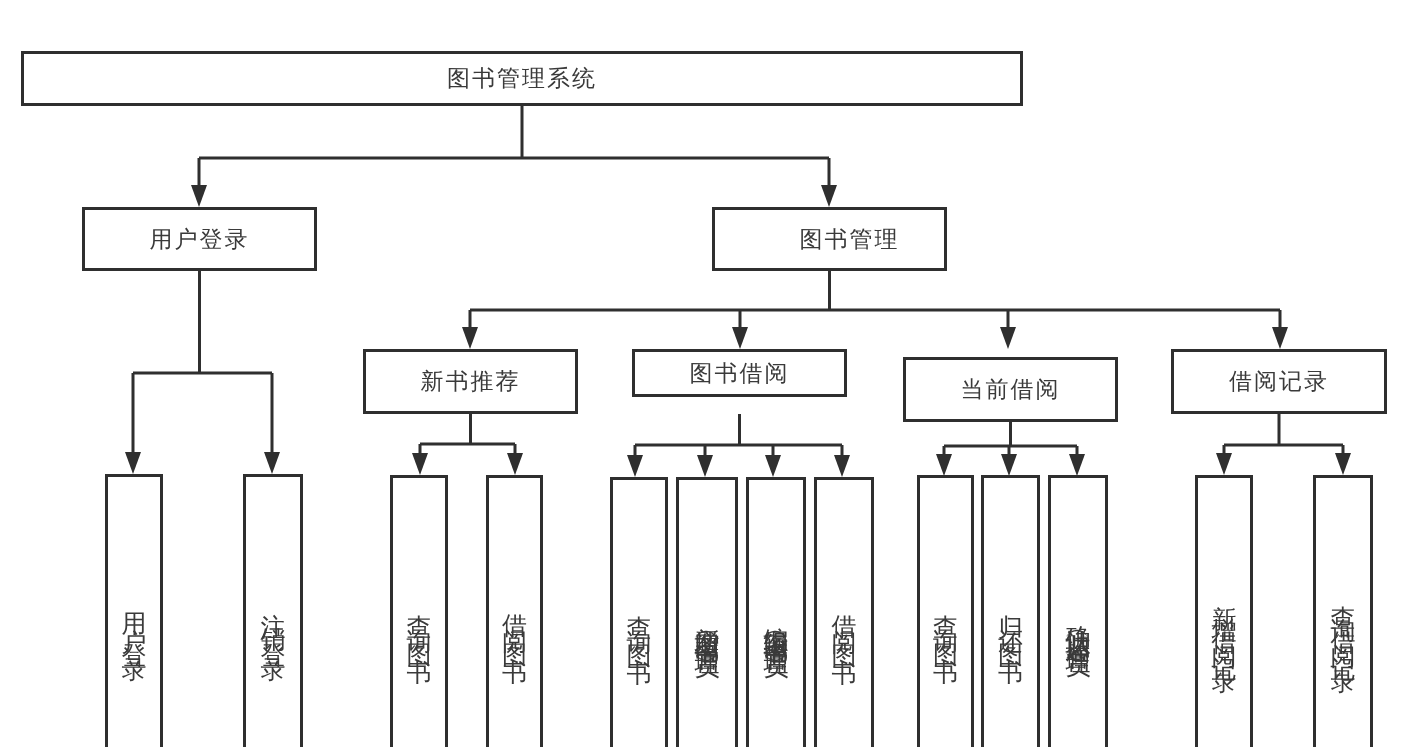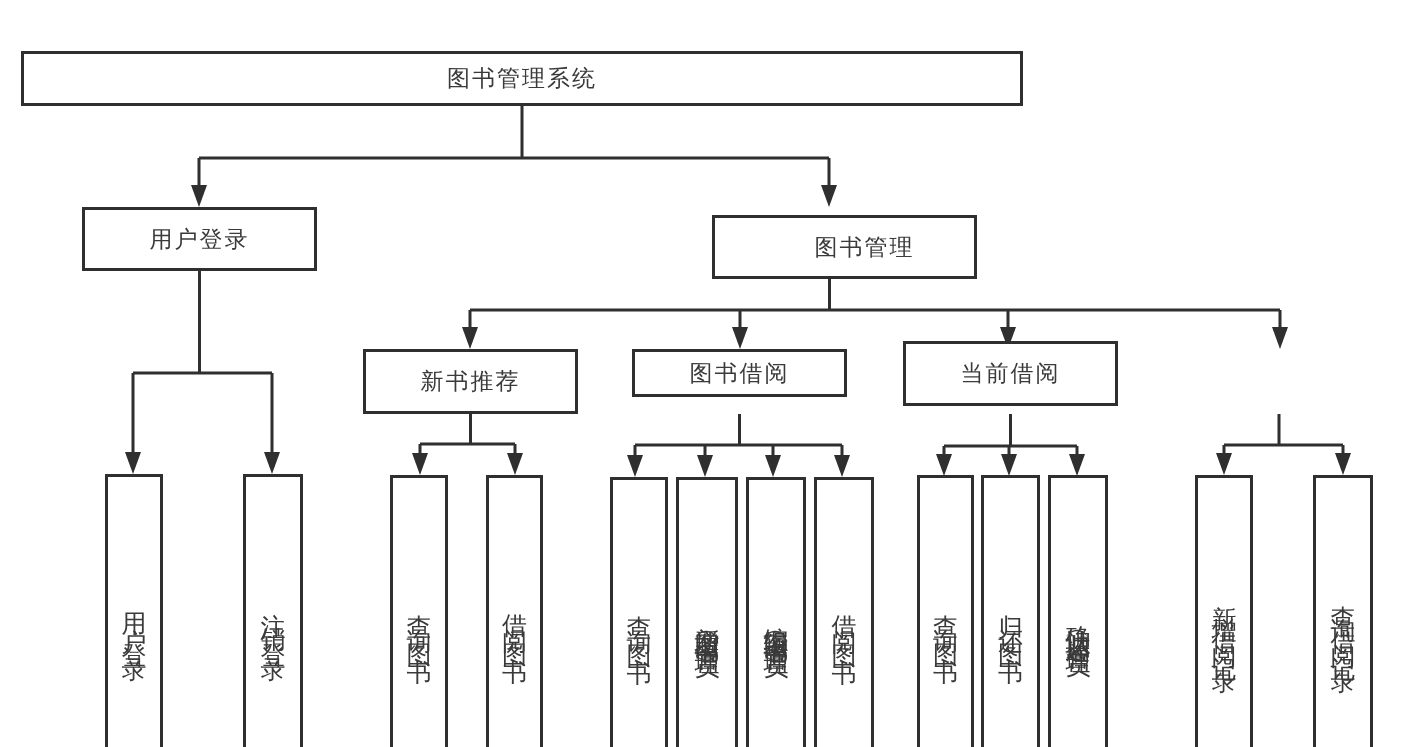--- a/index.html
+++ b/index.html
@@ -96,32 +96,35 @@
     </g>
   </svg>
 
   <div class="node h-node" style="left:21px;top:13px;width:1002px;height:55px;">
     <span>图书管理系统</span>
   </div>
 
   <div class="node h-node" style="left:82px;top:169px;width:235px;height:64px;">
     <span>用户登录</span>
   </div>
-  <div class="node h-node" style="left:712px;top:177px;width:265px;height:64px;padding-left:40px;">
+  <div class="node h-node" style="left:712px;top:169px;width:235px;height:64px;padding-left:40px;">
     <span>图书管理</span>
   </div>
 
   <div class="node h-node" style="left:363px;top:311px;width:215px;height:65px;align-items:center;">
     <span>新书推荐</span>
   </div>
   <div class="node h-node" style="left:632px;top:311px;width:215px;height:48px;">
     <span>图书借阅</span>
   </div>
-  <div class="node h-node" style="left:903px;top:303px;width:215px;height:65px;">
+  <div class="node h-node" style="left:903px;top:319px;width:215px;height:65px;">
     <span>当前借阅</span>
+  </div>
+  <div class="node h-node" style="left:1171px;top:311px;width:216px;height:65px;">
+    <span>借阅记录</span>
   </div>
 
   <div class="node v-node ls-short" style="left:105px;top:436px;width:58px;height:298px;">
     <span>用户登录</span>
   </div>
   <div class="node v-node ls-short" style="left:243px;top:436px;width:60px;height:298px;">
     <span>注销登录</span>
   </div>
 
   <div class="node v-node ls-short" style="left:390px;top:437px;width:58px;height:297px;">

